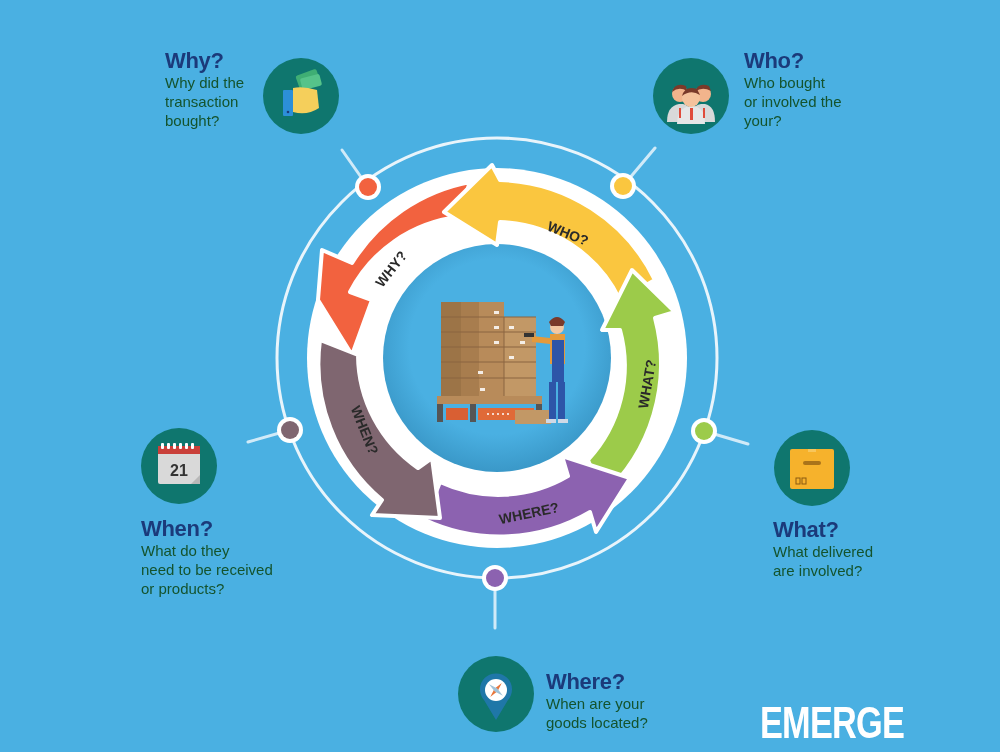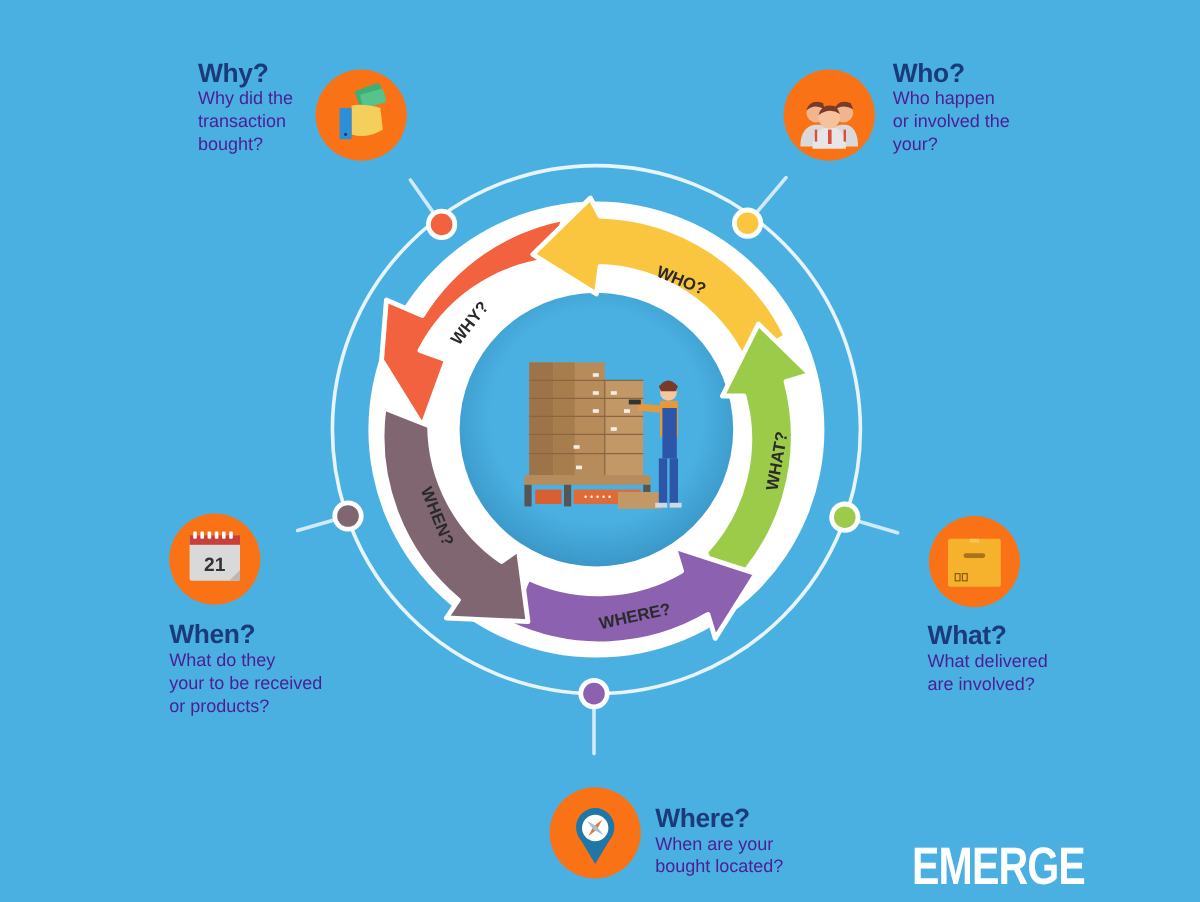--- a/index.html
+++ b/index.html
@@ -1,21 +1,21 @@
 <!DOCTYPE html>
 <html><head>
 <meta charset="utf-8">
 <style>
   html, body { margin:0; padding:0; }
   body { width:1000px; height:752px; background:#4ab0e2; overflow:hidden; position:relative; font-family:"Liberation Sans", sans-serif; }
   .stage { position:absolute; left:0; top:0; width:1000px; height:752px; }
   .label-block { position:absolute; }
   .label-title { font-weight:bold; color:#1b3a7a; font-size:22px; line-height:24px; letter-spacing:-0.3px; }
-  .label-desc { color:#4c1d95; font-size:15px; line-height:19px; }
-  .icon-circle { position:absolute; width:76px; height:76px; border-radius:50%; background:#f97316; }
+  .label-desc { color:#14532d; font-size:15px; line-height:19px; }
+  .icon-circle { position:absolute; width:76px; height:76px; border-radius:50%; background:#0f766e; }
   .brand { position:absolute; left:760px; top:700px; color:#ffffff; font-family:"Liberation Sans", sans-serif; font-weight:bold; font-size:44px; letter-spacing:-1px; transform:scaleX(0.78); transform-origin:left top; line-height:46px; }
   svg text { font-family:"Liberation Sans", sans-serif; font-weight:bold; }
 </style>
 </head>
 <body>
 
 <div class="stage">
 
   <svg width="1000" height="752" viewBox="0 0 1000 752" style="position:absolute;left:0;top:0">
     <defs>
@@ -149,21 +149,21 @@
         <circle cx="38" cy="40" r="9" fill="#f5c29c"></circle>
           <path d="M29 38 Q32 27 44 31 L47 37 Q38 31 29 38 Z" fill="#7a3a2a"></path>
         <rect x="37" y="50" width="3" height="12" fill="#e04b3a"></rect>
         <rect x="26" y="50" width="2" height="10" fill="#e04b3a"></rect>
         <rect x="50" y="50" width="2" height="10" fill="#e04b3a"></rect>
       </g>
     </svg>
   </div>
   <div class="label-block" style="left:744px;top:49px">
     <div class="label-title">Who?</div>
-    <div class="label-desc">Who happen</div>
+    <div class="label-desc">Who bought</div>
     <div class="label-desc">or involved the</div>
     <div class="label-desc">your?</div>
   </div>
 
   <div class="icon-circle" style="left:141px;top:428px">
     <svg width="76" height="76" viewBox="0 0 76 76">
       <rect x="17" y="18" width="42" height="38" rx="2" fill="#d9d9d9"></rect>
       <rect x="17" y="18" width="42" height="8" fill="#c9403a"></rect>
       <g fill="#ffffff">
           <rect x="20" y="15" width="3" height="6" rx="1"></rect>
@@ -173,21 +173,21 @@
           <rect x="44" y="15" width="3" height="6" rx="1"></rect>
           <rect x="50" y="15" width="3" height="6" rx="1"></rect>
         </g>
       <path d="M50 56 L59 47 L59 56 Z" fill="#b8b8b8"></path>
       <text x="38" y="48" text-anchor="middle" font-size="16" fill="#333" font-family="Liberation Sans, sans-serif" font-weight="bold">21</text>
     </svg>
   </div>
   <div class="label-block" style="left:141px;top:517px">
     <div class="label-title">When?</div>
     <div class="label-desc">What do they</div>
-    <div class="label-desc">your to be received</div>
+    <div class="label-desc">need to be received</div>
     <div class="label-desc">or products?</div>
   </div>
 
   <div class="icon-circle" style="left:774px;top:430px">
     <svg width="76" height="76" viewBox="0 0 76 76">
       <rect x="16" y="19" width="44" height="40" rx="2" fill="#f6b22c"></rect>
       <rect x="29" y="31" width="18" height="4" rx="2" fill="#a9731a"></rect>
       <rect x="34" y="19" width="8" height="3" fill="#f8c65b"></rect>
       <rect x="22" y="48" width="4" height="6" fill="none" stroke="#8a5a10" stroke-width="1"></rect>
       <rect x="28" y="48" width="4" height="6" fill="none" stroke="#8a5a10" stroke-width="1"></rect>
@@ -203,17 +203,17 @@
     <svg width="76" height="76" viewBox="0 0 76 76">
       <path d="M38 64 L26 44 A16 16 0 1 1 50 44 Z" fill="#1f77a8"></path>
       <circle cx="38" cy="34" r="11" fill="#ffffff"></circle>
       <path d="M38 25 L40 34 L38 43 L36 34 Z" fill="#e8753a" transform="rotate(40 38 34)"></path>
       <path d="M29 34 L38 32 L47 34 L38 36 Z" fill="#9fc2d8" transform="rotate(40 38 34)"></path>
     </svg>
   </div>
   <div class="label-block" style="left:546px;top:670px">
     <div class="label-title">Where?</div>
     <div class="label-desc">When are your</div>
-    <div class="label-desc">bought located?</div>
+    <div class="label-desc">goods located?</div>
   </div>
 
   <div class="brand">EMERGE</div>
 </div>
 
 </body></html>

